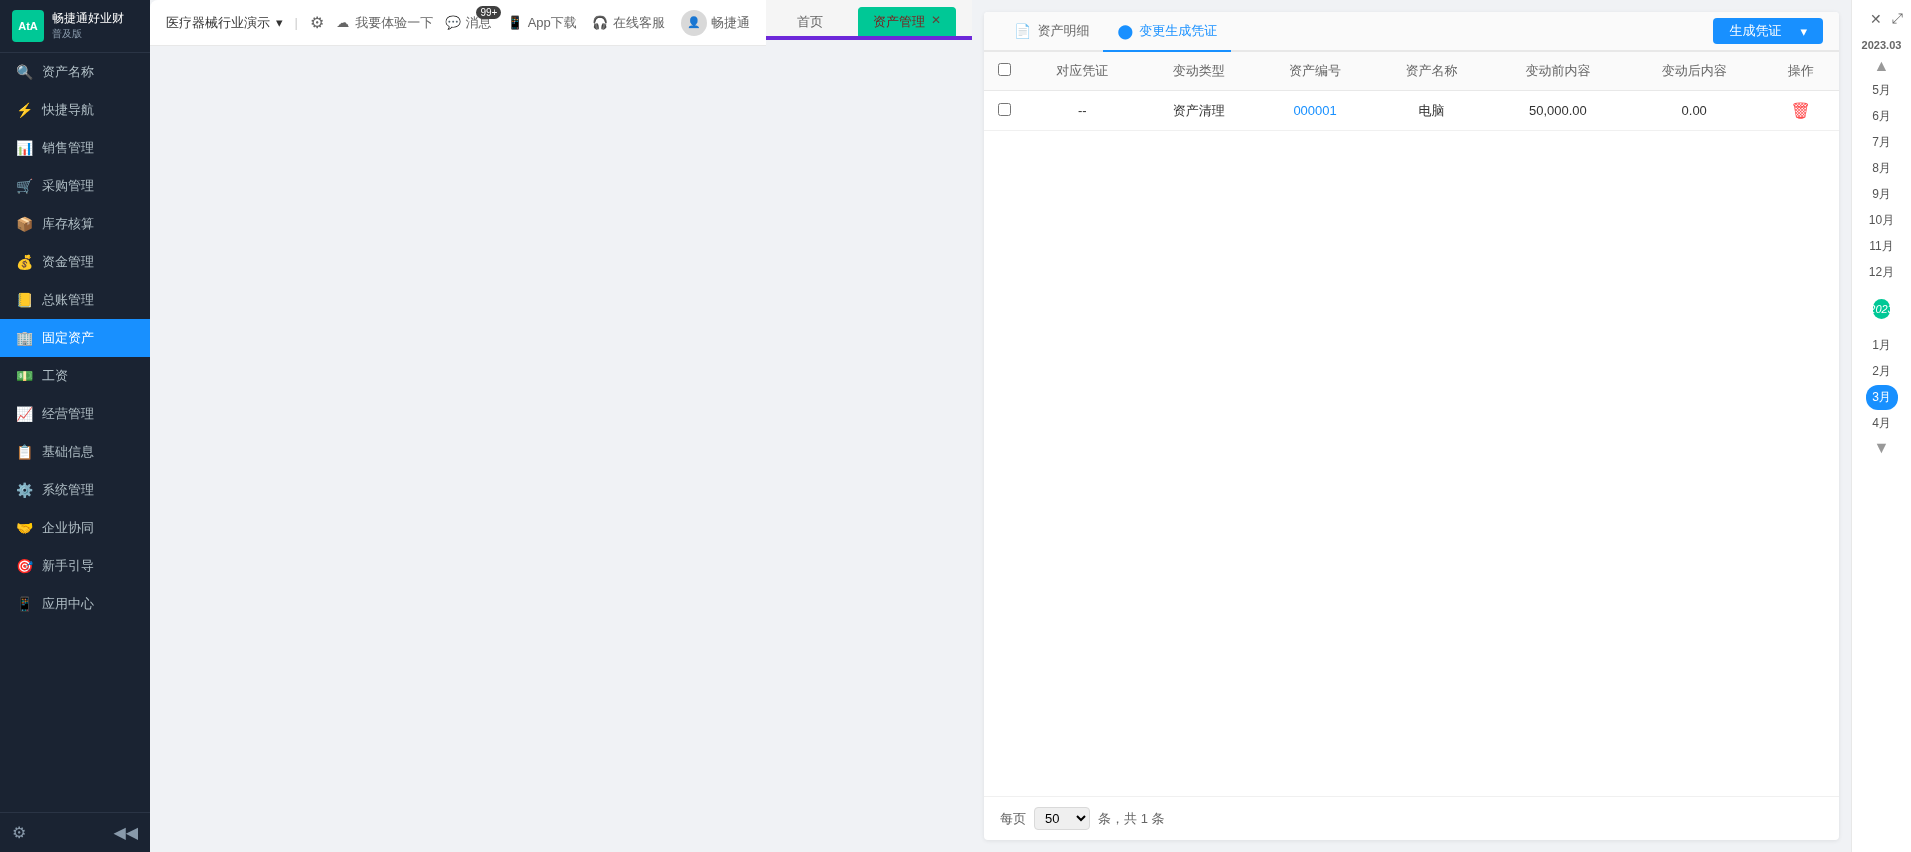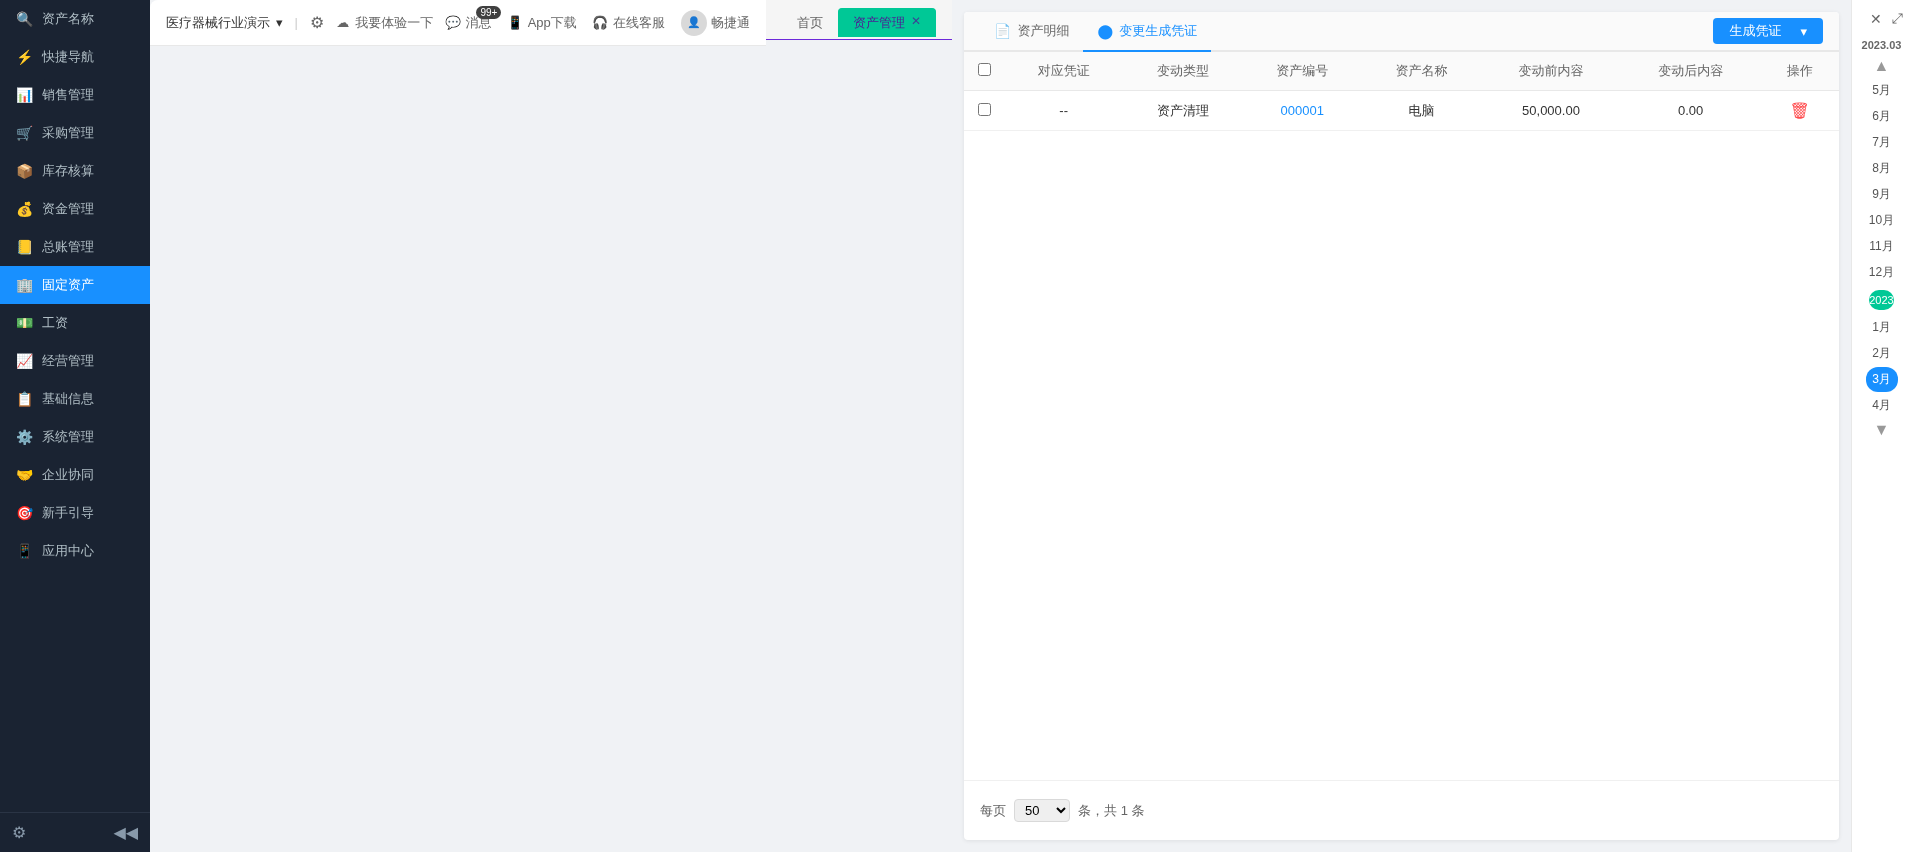--- a/index.html
+++ b/index.html
@@ -96,34 +96,34 @@
     }
     .topbar-avatar {
       width: 26px; height: 26px; background: #d9d9d9; border-radius: 50%;
       display: flex; align-items: center; justify-content: center;
       color: #666; font-size: 11px;
     }
 
     
     .tabbar {
       background: #f5f5f5;
-      border-bottom: 1px solid #6d28d9;
+      border-bottom: 4px solid #6d28d9;
       display: flex; align-items: center;
       padding: 6px 16px 0;
       height: 40px;
       flex-shrink: 0;
-      gap: 0;
+      gap: 20px;
     }
     .tab {
       padding: 5px 14px; border-radius: 4px 4px 0 0;
       cursor: pointer; font-size: 13px; color: #666;
       background: #fff; border: 1px solid #e8e8e8; border-bottom: none;
     }
     .tab.home { background: #f5f5f5; border-color: transparent; }
-    .tab.active { background: #00c896; color: #4c1d95; border-color: #00c896; display: flex; align-items: flex-start; gap: 6px; }
+    .tab.active { background: #00c896; color: #7f1d1d; border-color: #00c896; display: flex; align-items: flex-start; gap: 6px; }
     .tab-close { cursor: pointer; font-size: 12px; opacity: 0.8; }
 
     
     .page-content {
       flex: 1; overflow: hidden; display: flex; flex-direction: column;
       background: #fff; margin: 12px; border-radius: 4px;
       box-shadow: 0 1px 4px rgba(0,0,0,0.08);
     }
 
     
@@ -162,21 +162,21 @@
       padding: 10px 12px; text-align: center;
       border-bottom: 1px solid #f0f0f0;
       color: #333;
     }
     .checkbox-cell { width: 40px; }
     input[type="checkbox"] { cursor: pointer; }
     .delete-icon { color: #ff4d4f; cursor: pointer; font-size: 16px; }
 
     
     .pagination {
-      padding: 18px 16px; border-top: 1px solid #f0f0f0;
+      padding: 10px 16px; border-top: 1px solid #f0f0f0;
       display: flex; align-items: center; gap: 8px;
       font-size: 13px; color: #666;
     }
     .page-size-select {
       border: 1px solid #d9d9d9; border-radius: 4px;
       padding: 2px 6px; font-size: 13px; cursor: pointer;
     }
 
     
     .right-panel {
@@ -199,31 +199,40 @@
       display: flex; align-items: center; justify-content: center;
       width: 100%; padding: 4px 0; font-size: 12px;
       color: #555; cursor: pointer;
     }
     .month-item.current {
       background: #1890ff; color: #fff; border-radius: 12px;
       width: 32px; margin: 0 auto;
     }
     .month-item.year-tag {
       background: #00c896; color: #fff; border-radius: 12px;
-      width: 25px; margin: 4px auto; font-size: 11px;
+      width: 17px; margin: 13px auto; font-size: 11px; font-style: italic;
     }
     .nav-arrow {
       background: none; border: none; cursor: pointer;
       color: #999; font-size: 16px; padding: 2px;
     }
   </style>
 </head>
 <body>
 
 <div class="sidebar">
+  <div class="sidebar-logo">
+    <div class="sidebar-logo-icon">
+      <span>AtA</span>
+    </div>
+    <div>
+      <div class="sidebar-logo-text">畅捷通好业财</div>
+      <div class="sidebar-logo-sub">普及版</div>
+    </div>
+  </div>
   <div class="sidebar-nav">
 
   <div class="nav-item">
         <span class="nav-icon">🔍</span>
         <span>资产名称</span>
       </div>
       <div class="nav-item">
         <span class="nav-icon">⚡</span>
         <span>快捷导航</span>
       </div>

